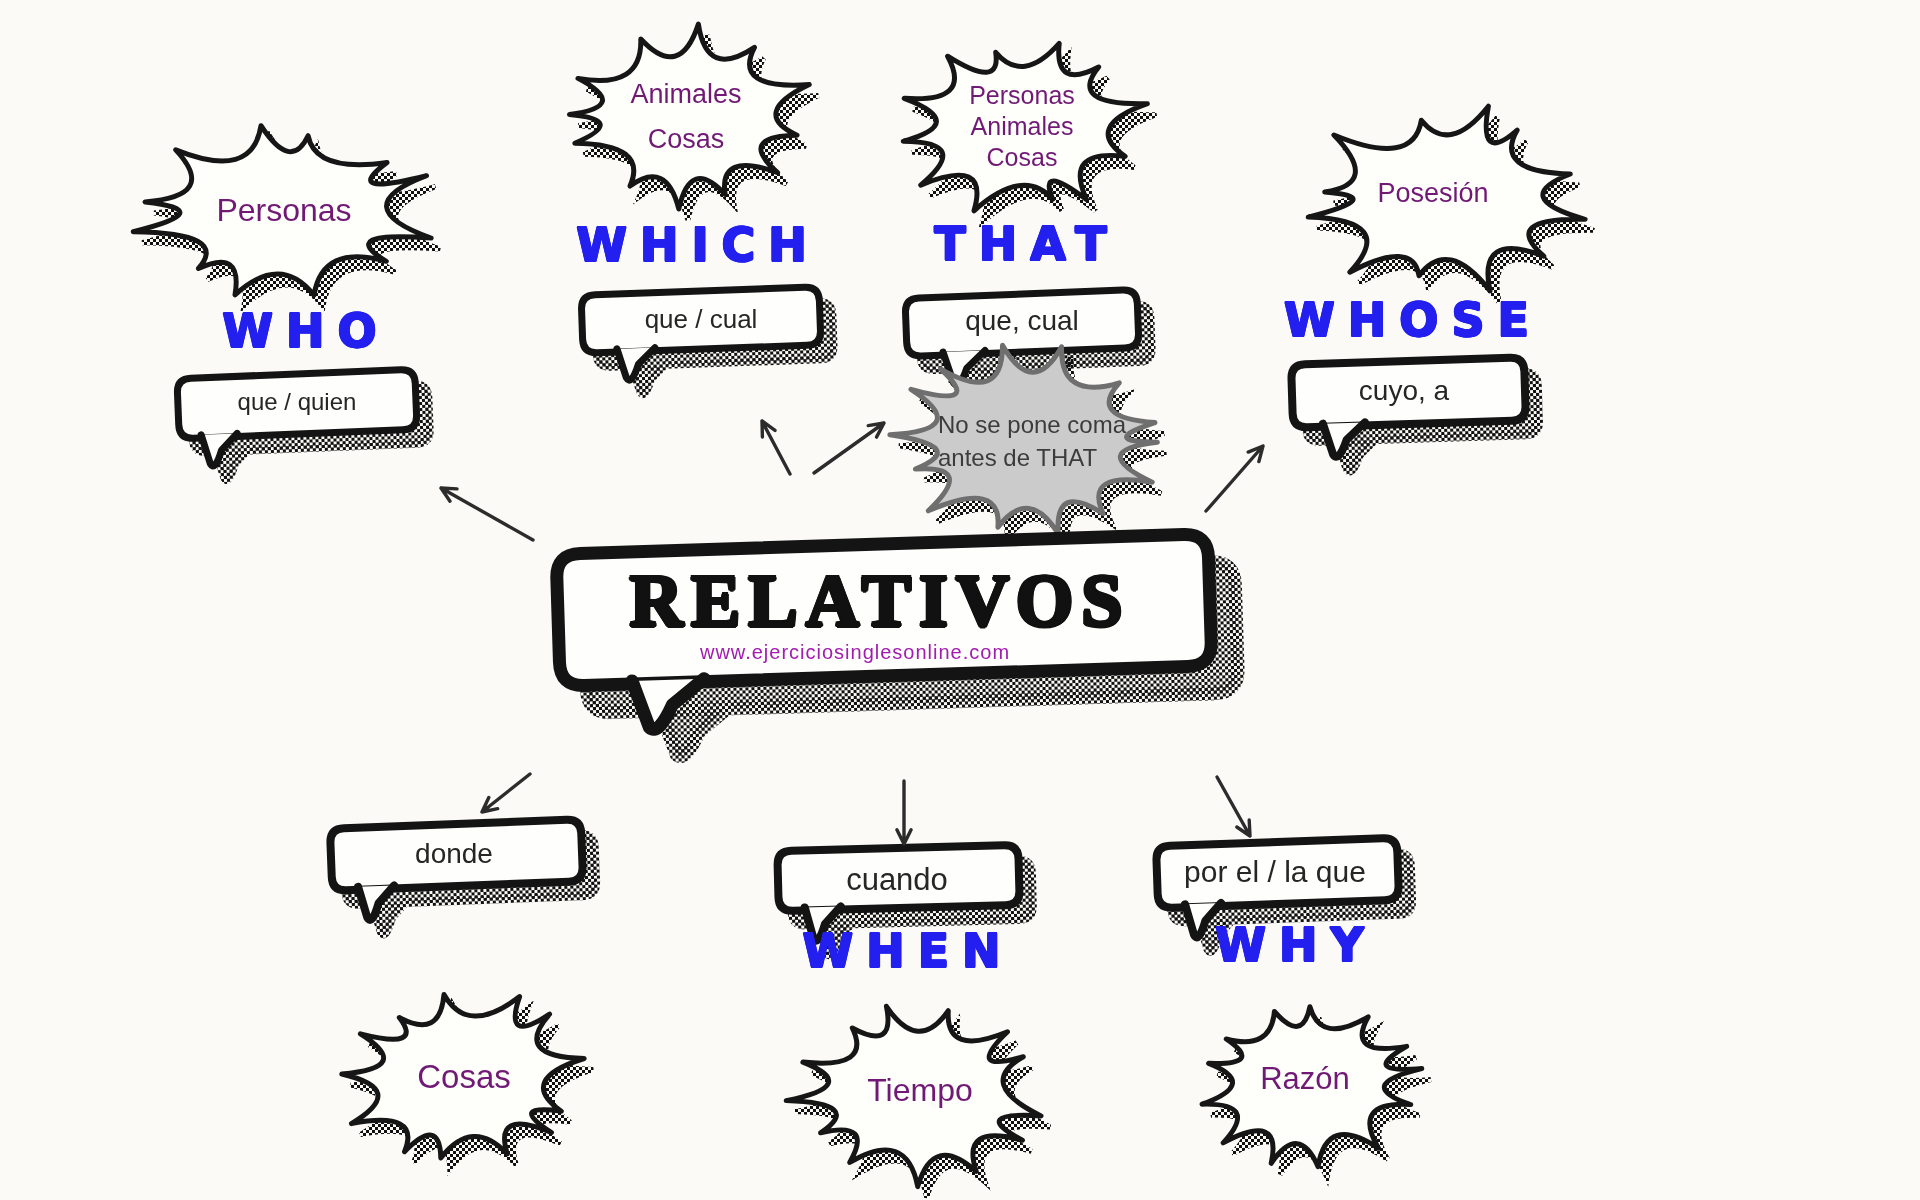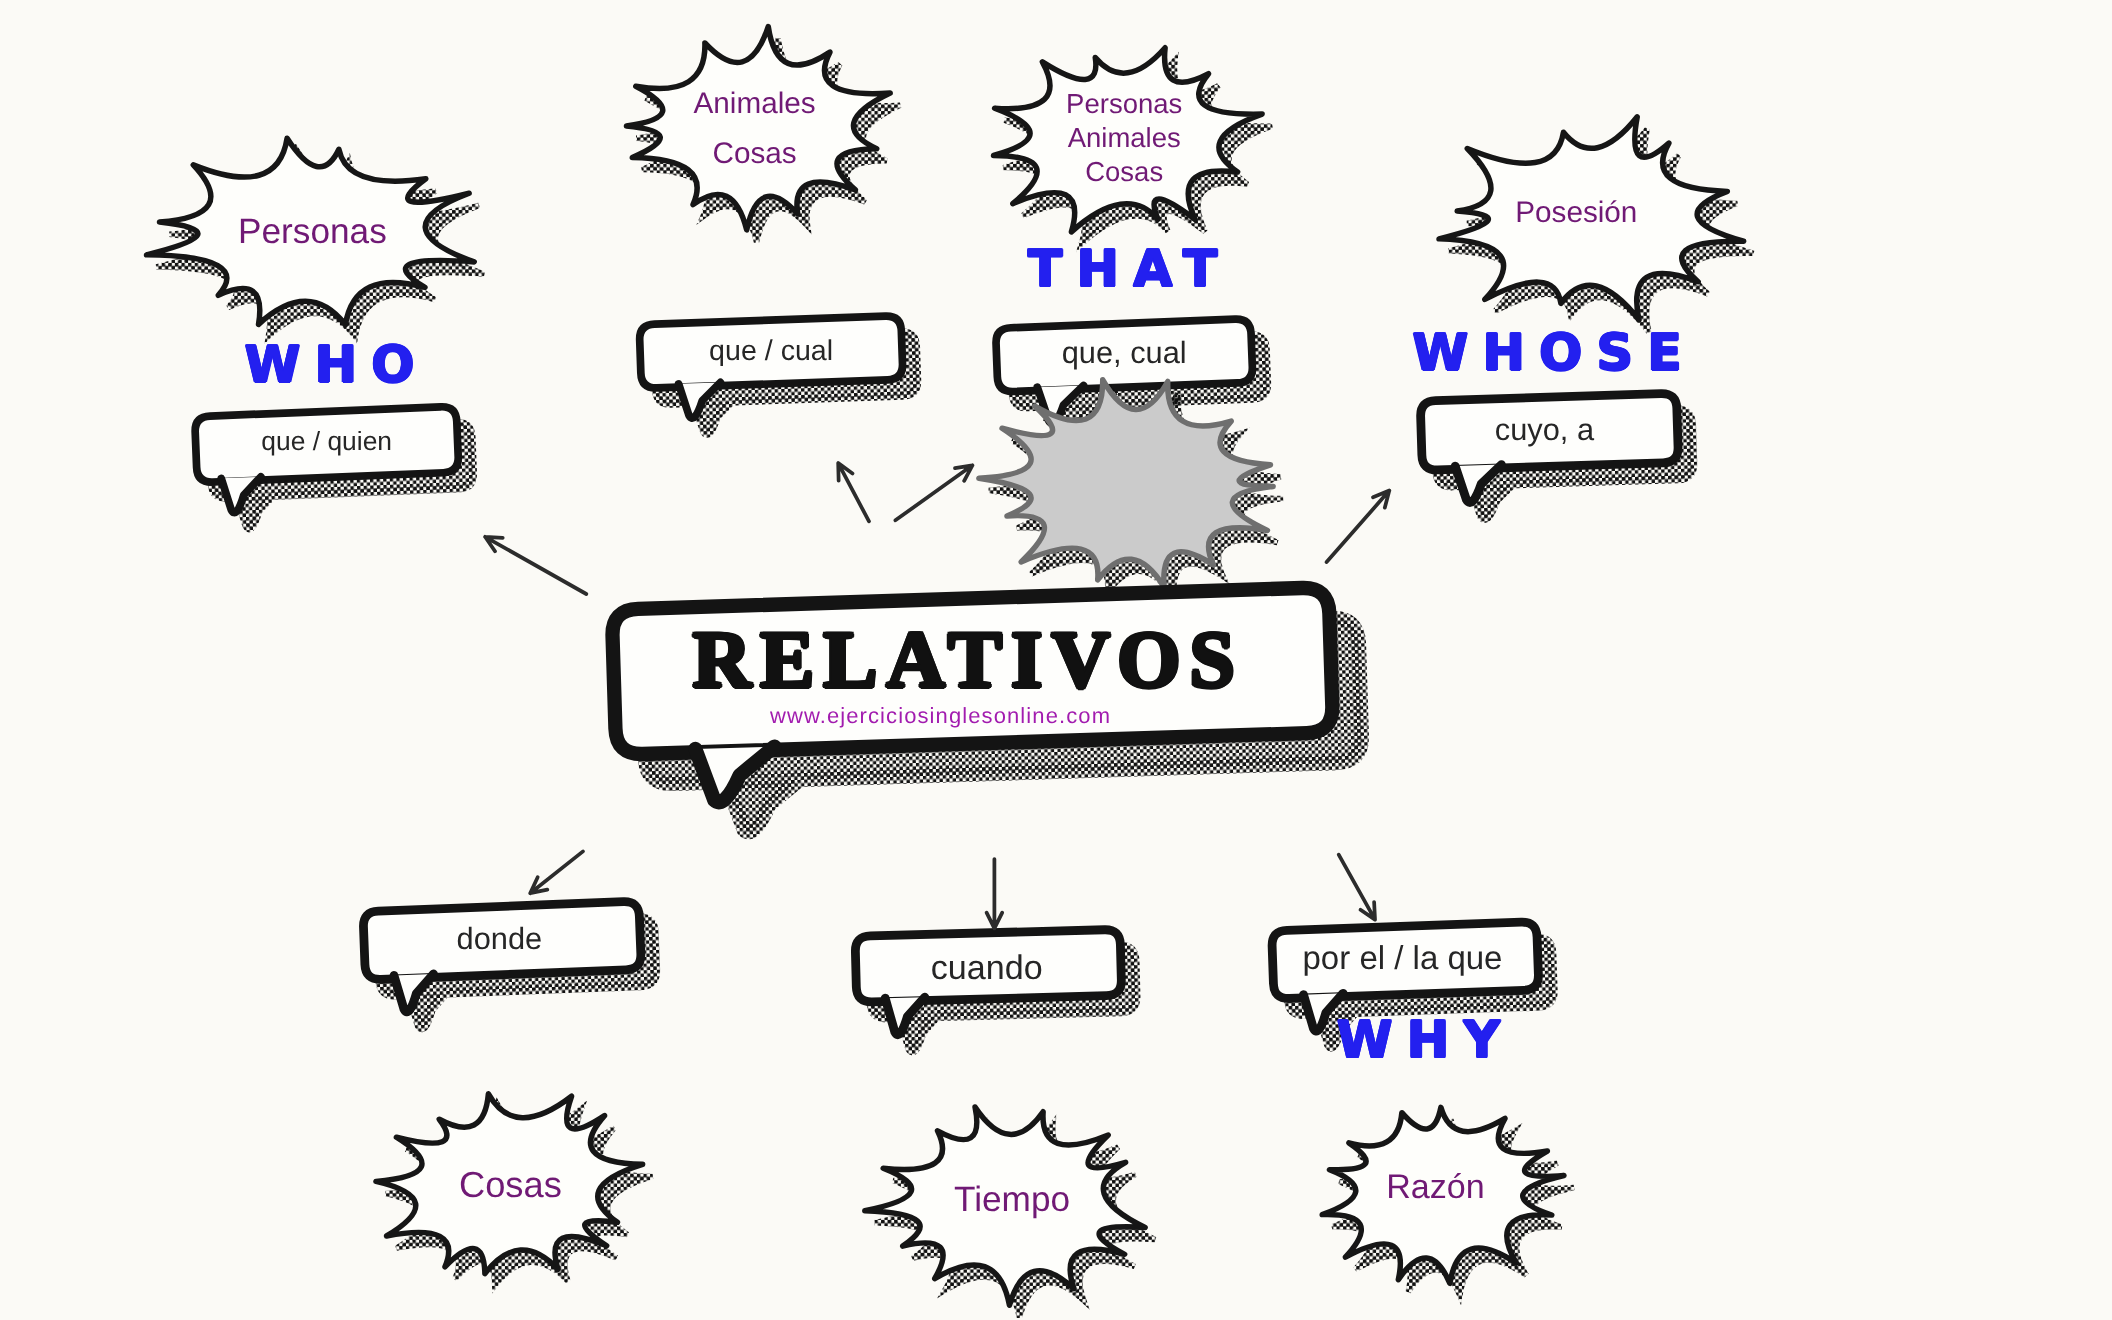--- a/index.html
+++ b/index.html
@@ -114,40 +114,46 @@
     </svg>
 
   <div class="label cat" style="left:284px;top:210px;font-size:32px">Personas</div>
   <div class="label kw" style="left:306px;top:331px">WHO</div>
   <div class="label bub" style="left:297px;top:402px;font-size:24px">que / quien</div>
 
   <div class="label cat lines2" style="left:686px;top:117px;font-size:27px">
     <div>Animales</div>
     <div>Cosas</div>
   </div>
+  <div class="label kw" style="left:698px;top:245px">WHICH</div>
   <div class="label bub" style="left:701px;top:319px;font-size:26px">que / cual</div>
 
   <div class="label cat lines3" style="left:1022px;top:126px;font-size:25px">
     <div>Personas</div>
     <div>Animales</div>
     <div>Cosas</div>
   </div>
   <div class="label kw" style="left:1027px;top:244px">THAT</div>
   <div class="label bub" style="left:1022px;top:321px;font-size:28px">que, cual</div>
 
+  <div class="label note" style="left:1032px;top:441px">
+    <div>No se pone coma</div>
+    <div>antes de THAT</div>
+  </div>
 
   <div class="label cat" style="left:1433px;top:193px;font-size:27px">Posesión</div>
   <div class="label kw" style="left:1413px;top:320px">WHOSE</div>
   <div class="label bub" style="left:1404px;top:391px;font-size:28px">cuyo, a</div>
 
   <div class="label title" style="left:880px;top:601px">RELATIVOS</div>
   <div class="label url" style="left:855px;top:652px">www.ejerciciosinglesonline.com</div>
 
   <div class="label bub" style="left:454px;top:854px;font-size:28px">donde</div>
   <div class="label cat" style="left:464px;top:1077px;font-size:33px">Cosas</div>
 
   <div class="label bub" style="left:897px;top:880px;font-size:31px">cuando</div>
+  <div class="label kw" style="left:908px;top:951px">WHEN</div>
   <div class="label cat" style="left:920px;top:1090px;font-size:32px">Tiempo</div>
 
   <div class="label bub" style="left:1275px;top:872px;font-size:30px">por el / la que</div>
   <div class="label kw" style="left:1296px;top:945px">WHY</div>
   <div class="label cat" style="left:1305px;top:1079px;font-size:31px">Razón</div>
 </div>
 
 </body></html>

